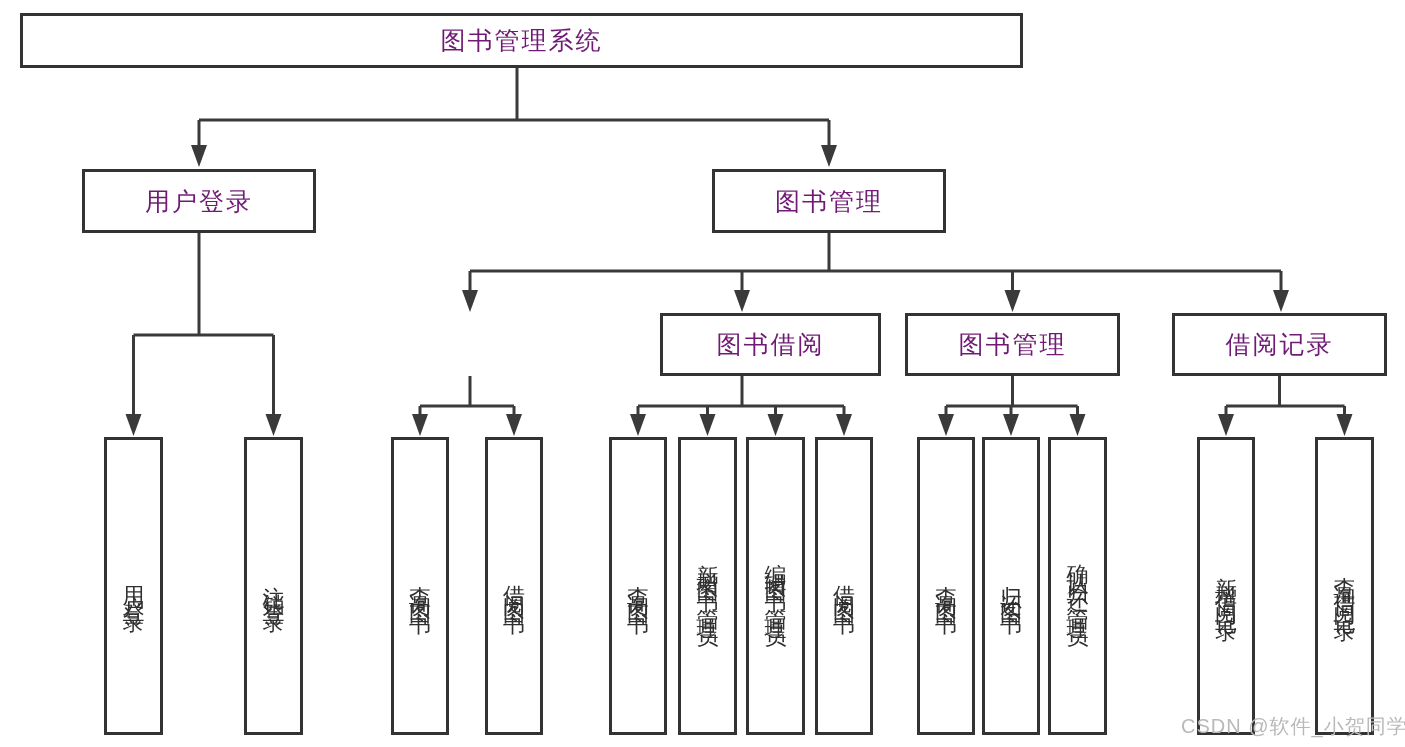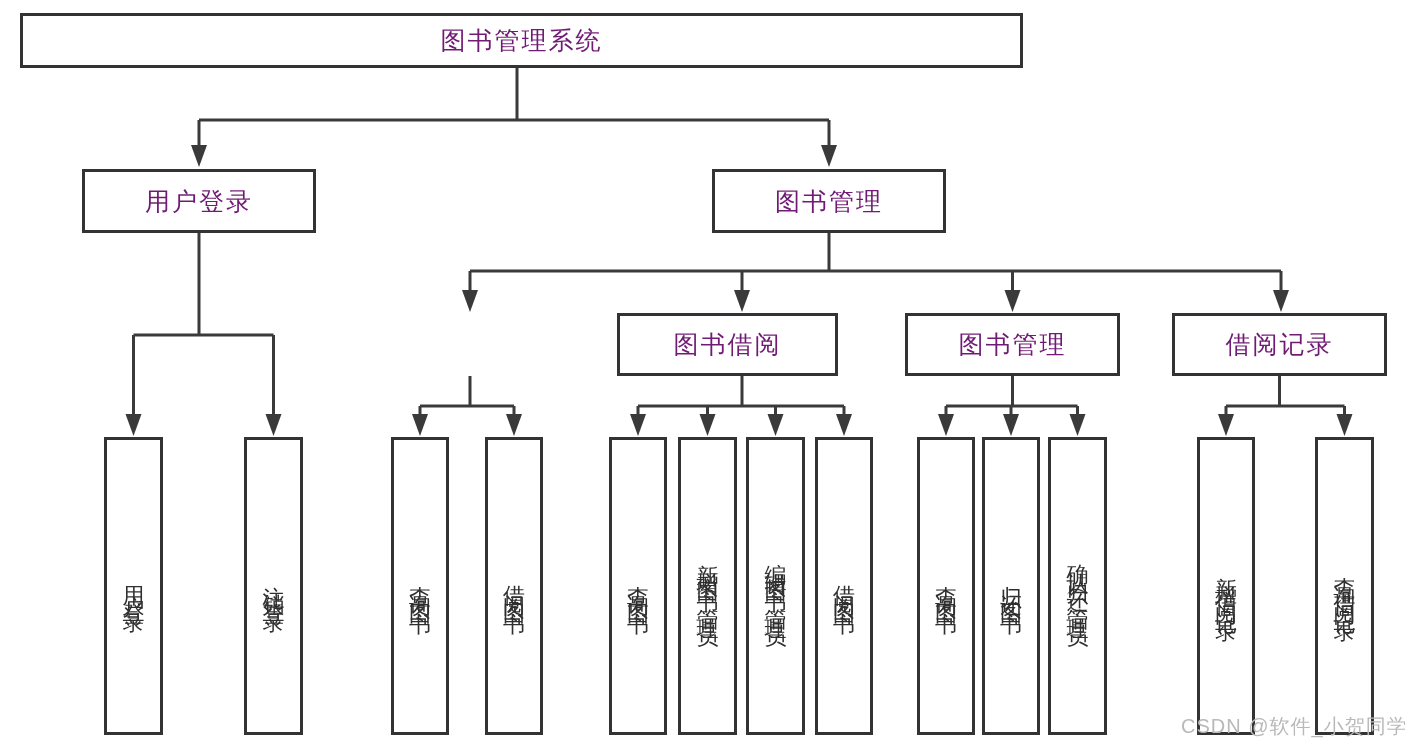--- a/index.html
+++ b/index.html
@@ -102,21 +102,21 @@
     <span class="hlabel">图书管理系统</span>
   </div>
 
   <div class="box" style="left:82px;top:169px;width:234px;height:64px">
     <span class="hlabel">用户登录</span>
   </div>
   <div class="box" style="left:712px;top:169px;width:234px;height:64px">
     <span class="hlabel">图书管理</span>
   </div>
 
-  <div class="box" style="left:617px;top:313px;width:221px;height:63px">
+  <div class="box" style="left:660px;top:313px;width:221px;height:63px">
     <span class="hlabel">图书借阅</span>
   </div>
   <div class="box" style="left:905px;top:313px;width:215px;height:63px">
     <span class="hlabel">图书管理</span>
   </div>
   <div class="box" style="left:1172px;top:313px;width:215px;height:63px">
     <span class="hlabel">借阅记录</span>
   </div>
 
   <div class="box" style="left:104px;top:437px;width:59px;height:298px">

